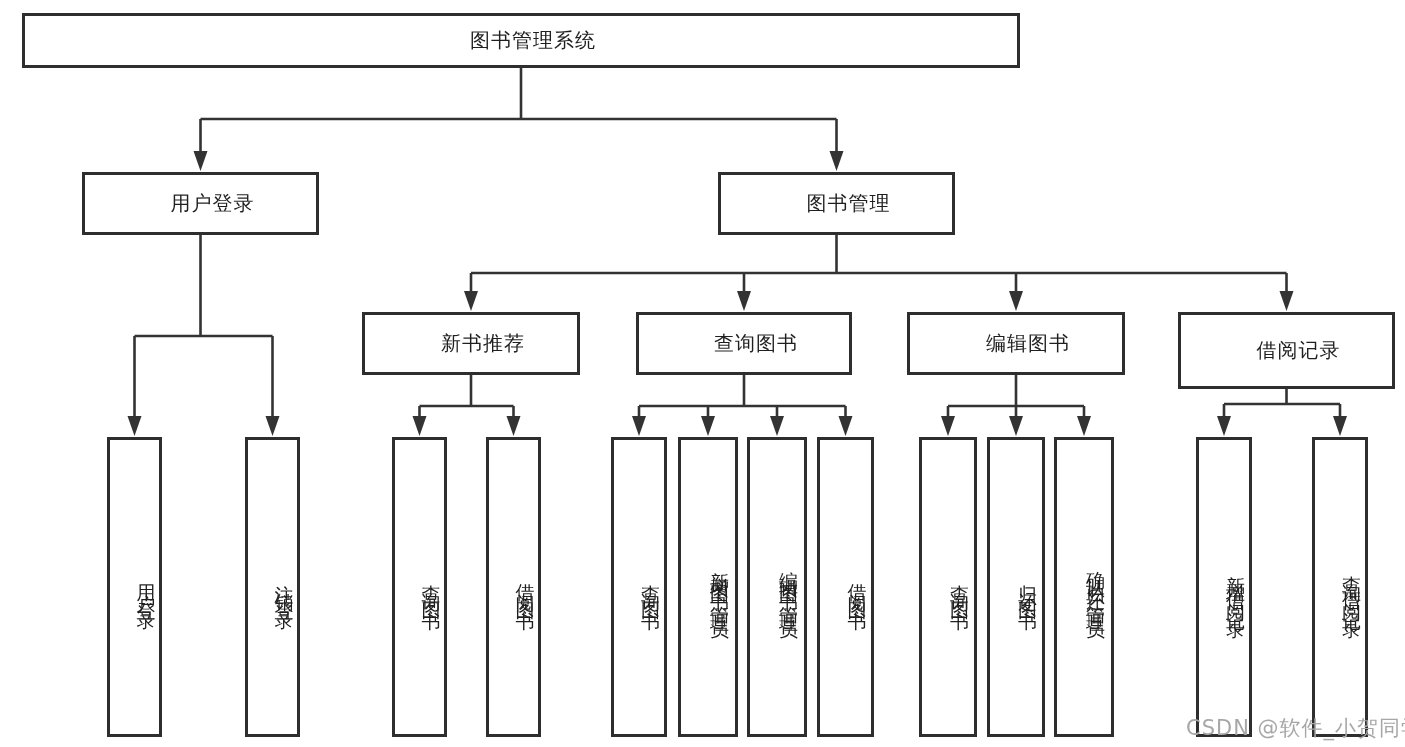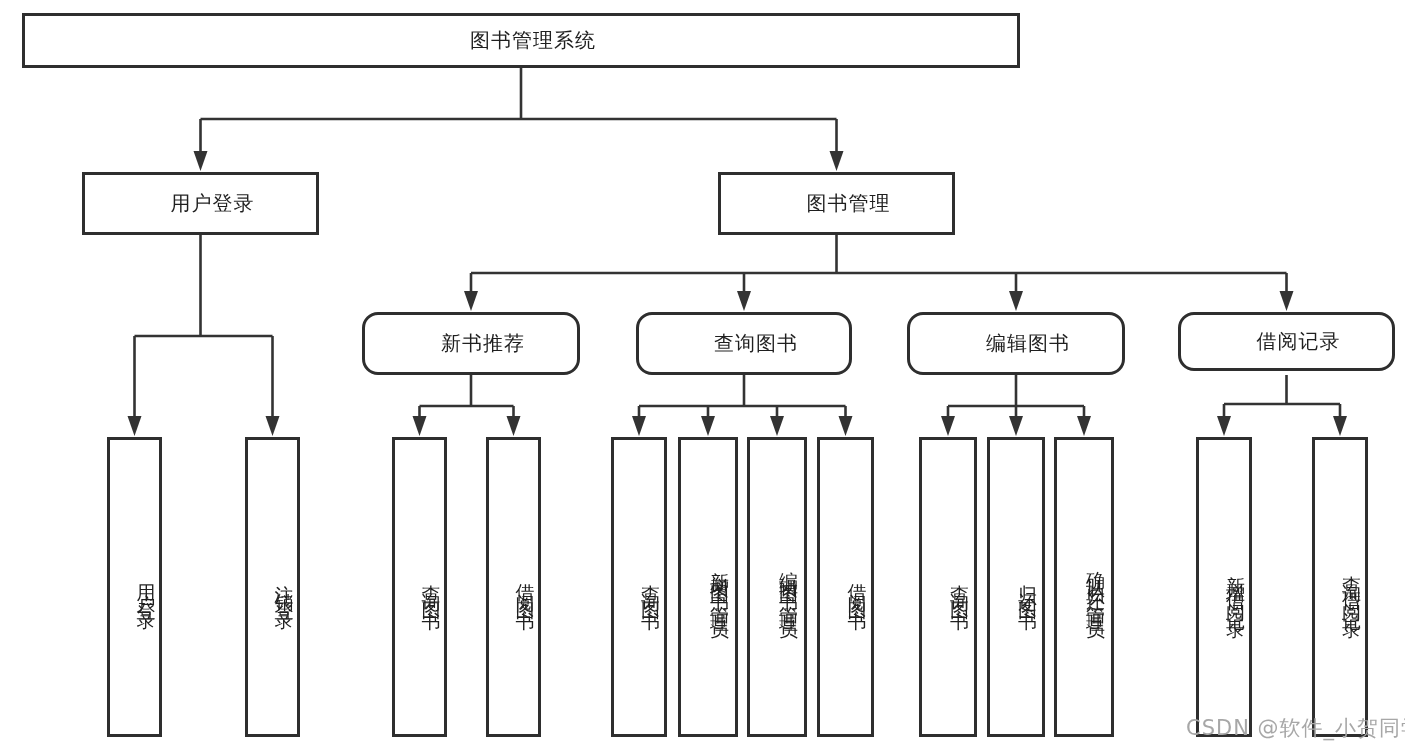--- a/index.html
+++ b/index.html
@@ -18,21 +18,21 @@
     border:3px solid #2e2e2e;
     background:#ffffff;
     display:flex;
     align-items:center;
     justify-content:center;
     text-align:center;
     padding-left:24px;
   }
   .lvl1{font-size:20px;letter-spacing:1px;}
   .lvl2{font-size:20px;letter-spacing:1px;}
-  .lvl3{font-size:20px;letter-spacing:1px;border-radius:16px;}
+  .lvl3{font-size:20px;letter-spacing:1px;}
   .leaf{
     font-size:19px;
     writing-mode:vertical-rl;
     text-orientation:mixed;
     letter-spacing:9px;
     line-height:1;
   }
   .watermark{
     position:absolute;
     left:1186px;top:714px;
@@ -117,21 +117,21 @@
   </svg>
 
   <div class="box lvl1" style="left:22px;top:13px;width:998px;height:55px">图书管理系统</div>
 
   <div class="box lvl2" style="left:82px;top:172px;width:237px;height:63px">用户登录</div>
   <div class="box lvl2" style="left:718px;top:172px;width:237px;height:63px">图书管理</div>
 
   <div class="box lvl3" style="left:362px;top:312px;width:218px;height:63px">新书推荐</div>
   <div class="box lvl3" style="left:636px;top:312px;width:216px;height:63px">查询图书</div>
   <div class="box lvl3" style="left:907px;top:312px;width:218px;height:63px">编辑图书</div>
-  <div class="box lvl3" style="left:1178px;top:312px;width:217px;height:59px">借阅记录</div>
+  <div class="box lvl3" style="left:1178px;top:312px;width:217px;height:77px">借阅记录</div>
 
   <div class="box leaf" style="left:107px;top:437px;width:55px;height:300px">用户登录</div>
   <div class="box leaf" style="left:245px;top:437px;width:55px;height:300px">注销登录</div>
 
   <div class="box leaf" style="left:392px;top:437px;width:55px;height:300px">查询图书</div>
   <div class="box leaf" style="left:486px;top:437px;width:55px;height:300px">借阅图书</div>
 
   <div class="box leaf" style="left:611px;top:437px;width:56px;height:300px">查询图书</div>
   <div class="box leaf" style="left:678px;top:437px;width:60px;height:300px;letter-spacing:7px">新增图书（管理员）</div>
   <div class="box leaf" style="left:747px;top:437px;width:60px;height:300px;letter-spacing:7px">编辑图书（管理员）</div>

